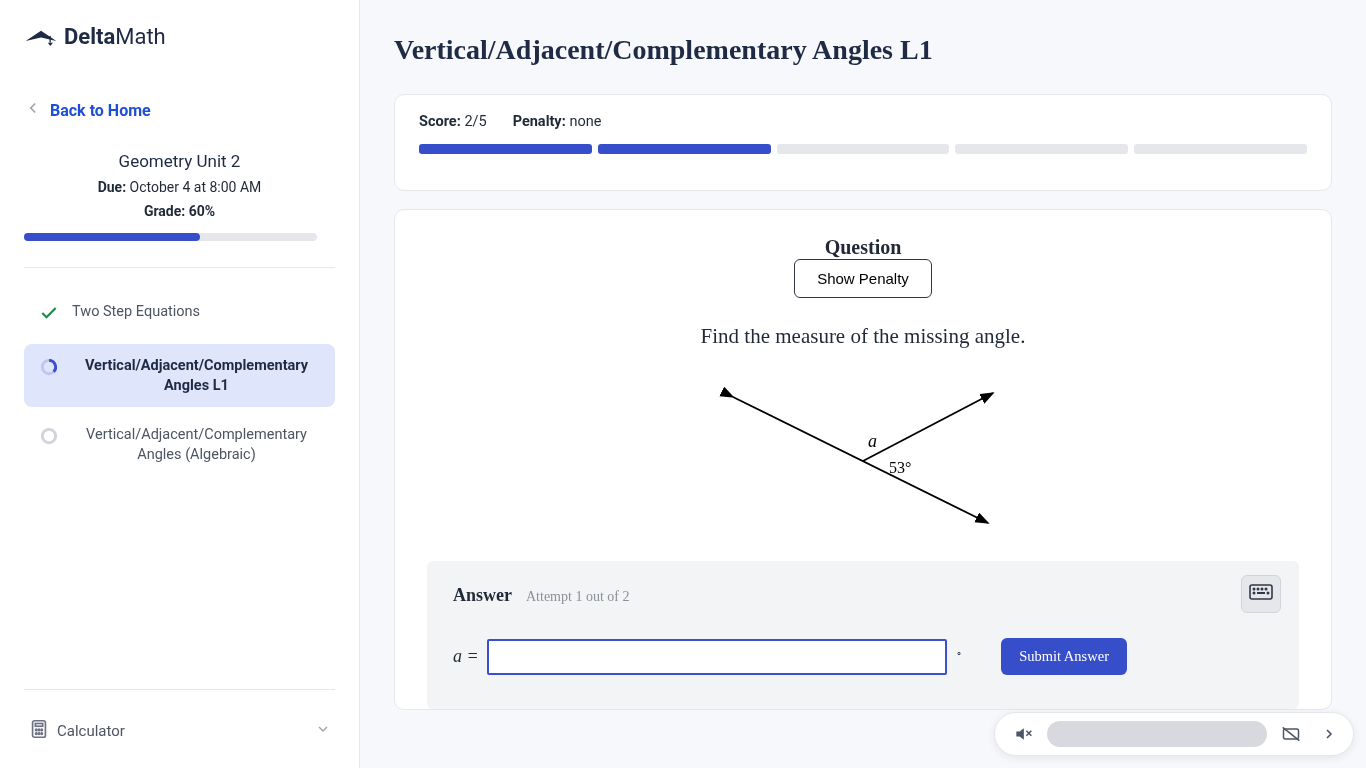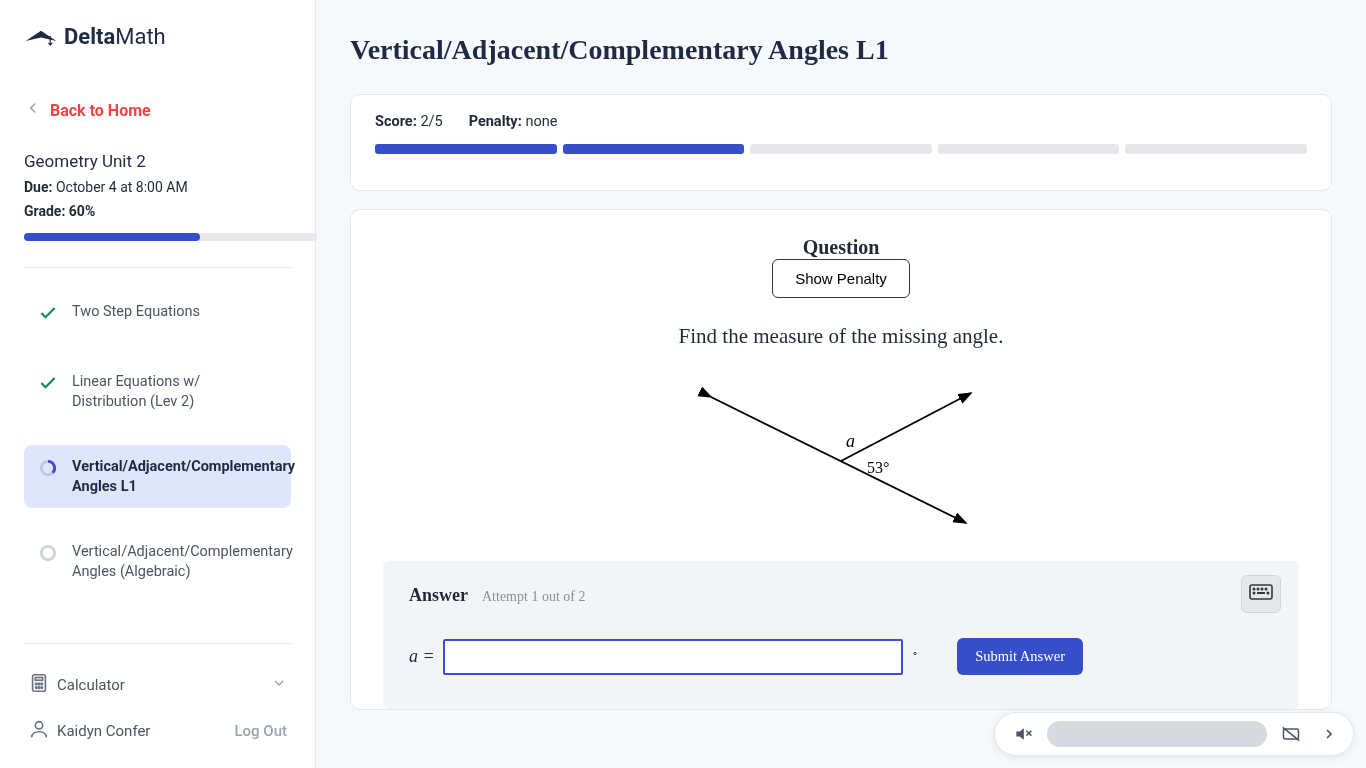--- a/index.html
+++ b/index.html
@@ -8,55 +8,56 @@
     font-family: -apple-system, BlinkMacSystemFont, "Segoe UI", Roboto, sans-serif;
     background: #f7f8fb;
     color: #1f2937;
     font-size: 14px;
     display: flex;
     width: 1366px;
     height: 768px;
     overflow: hidden;
   }
   .sidebar {
-    width: 316px;
+    width: 360px;
     background: #fff;
     border-right: 1px solid #e5e7eb;
     display: flex;
     flex-direction: column;
     padding: 22px 24px 14px 24px;
+    text-align: center;
   }
   .logo {
     display: flex;
     align-items: center;
     gap: 6px;
     margin-bottom: 48px;
   }
   .logo svg { width: 34px; height: 26px; }
   .logo .txt { font-size: 22px; font-weight: 700; color: #1f2a44; }
   .logo .txt .thin { font-weight: 400; }
   .back-home {
     display: flex;
     align-items: center;
     gap: 8px;
-    color: #ef4444;
+    color: #1d4ed8;
     font-weight: 700;
     font-size: 16px;
     cursor: pointer;
     margin-bottom: 30px;
   }
   .assignment-title { font-weight: 400; font-size: 17px; color: #1f2a44; margin-bottom: 8px; }
   .due, .grade { font-size: 14px; margin-bottom: 8px; }
   .due .lbl, .grade .lbl { font-weight: 700; }
   .grade-bar {
     width: 293px; height: 8px; background: #e5e7eb; border-radius: 4px; margin-top: 6px; margin-bottom: 20px;
   }
   .grade-bar .fill { height: 100%; background: #374ecb; border-radius: 4px; }
   .sep { height: 1px; background: #e5e7eb; margin: 6px 0 22px 0; }
-  .task-list { display: flex; flex-direction: column; gap: 22px; }
+  .task-list { display: flex; flex-direction: column; gap: 6px; }
   .task-item {
     display: flex;
     gap: 12px;
     padding: 12px 14px;
     border-radius: 8px;
     cursor: pointer;
     align-items: flex-start;
   }
   .task-item.active { background: #dfe5fb; }
   .task-item .status { width: 22px; flex-shrink: 0; padding-top: 1px; }
@@ -189,28 +190,20 @@
 
   <div class="task-list">
     <div class="task-item">
       <span class="status">
         <svg width="20" height="20" viewBox="0 0 24 24" fill="none" stroke="#1c8a4c" stroke-width="2.6">
             <path d="M4 12l5 5L20 6"></path>
           </svg>
       </span>
       <span class="label">Two Step Equations</span>
     </div>
-    <div class="task-item">
-      <span class="status">
-        <svg width="20" height="20" viewBox="0 0 24 24" fill="none" stroke="#1c8a4c" stroke-width="2.6">
-            <path d="M4 12l5 5L20 6"></path>
-          </svg>
-      </span>
-      <span class="label">Linear Equations w/ Distribution (Lev 2)</span>
-    </div>
     <div class="task-item active">
       <span class="status">
         <svg width="20" height="20" viewBox="0 0 24 24">
             <circle cx="12" cy="12" r="8" fill="none" stroke="#bfc7f0" stroke-width="3.5"></circle>
             <path d="M12 4 a8 8 0 0 1 5.6 13.6" fill="none" stroke="#3b4fd5" stroke-width="3.5"></path>
           </svg>
       </span>
       <span class="label">Vertical/Adjacent/Complementary Angles L1</span>
     </div>
     <div class="task-item">
@@ -238,30 +231,20 @@
           <circle cx="12" cy="17" r="0.8" fill="#6b7280"></circle>
           <circle cx="15" cy="17" r="0.8" fill="#6b7280"></circle>
         </svg>
     </span>
     <span>Calculator</span>
     <span class="chev">
       <svg width="16" height="16" viewBox="0 0 24 24" fill="none" stroke="currentColor" stroke-width="2">
           <path d="M6 9l6 6 6-6"></path>
         </svg>
     </span>
-  </div>
-  <div class="tool-row">
-    <span>
-      <svg width="22" height="22" viewBox="0 0 24 24" fill="none" stroke="#6b7280" stroke-width="1.8">
-          <circle cx="12" cy="8" r="4"></circle>
-          <path d="M4 21c0-4 4-6 8-6s8 2 8 6"></path>
-        </svg>
-    </span>
-    <span>Kaidyn Confer</span>
-    <span class="chev logout">Log Out</span>
   </div>
 </aside>
 
 <main class="main">
   <h1 class="page-title">Vertical/Adjacent/Complementary Angles L1</h1>
 
   <div class="card score-card">
     <div class="score-line">
       <span><span class="lbl">Score:</span> <span>2/5</span></span>
       <span><span class="lbl">Penalty:</span> <span>none</span></span>

